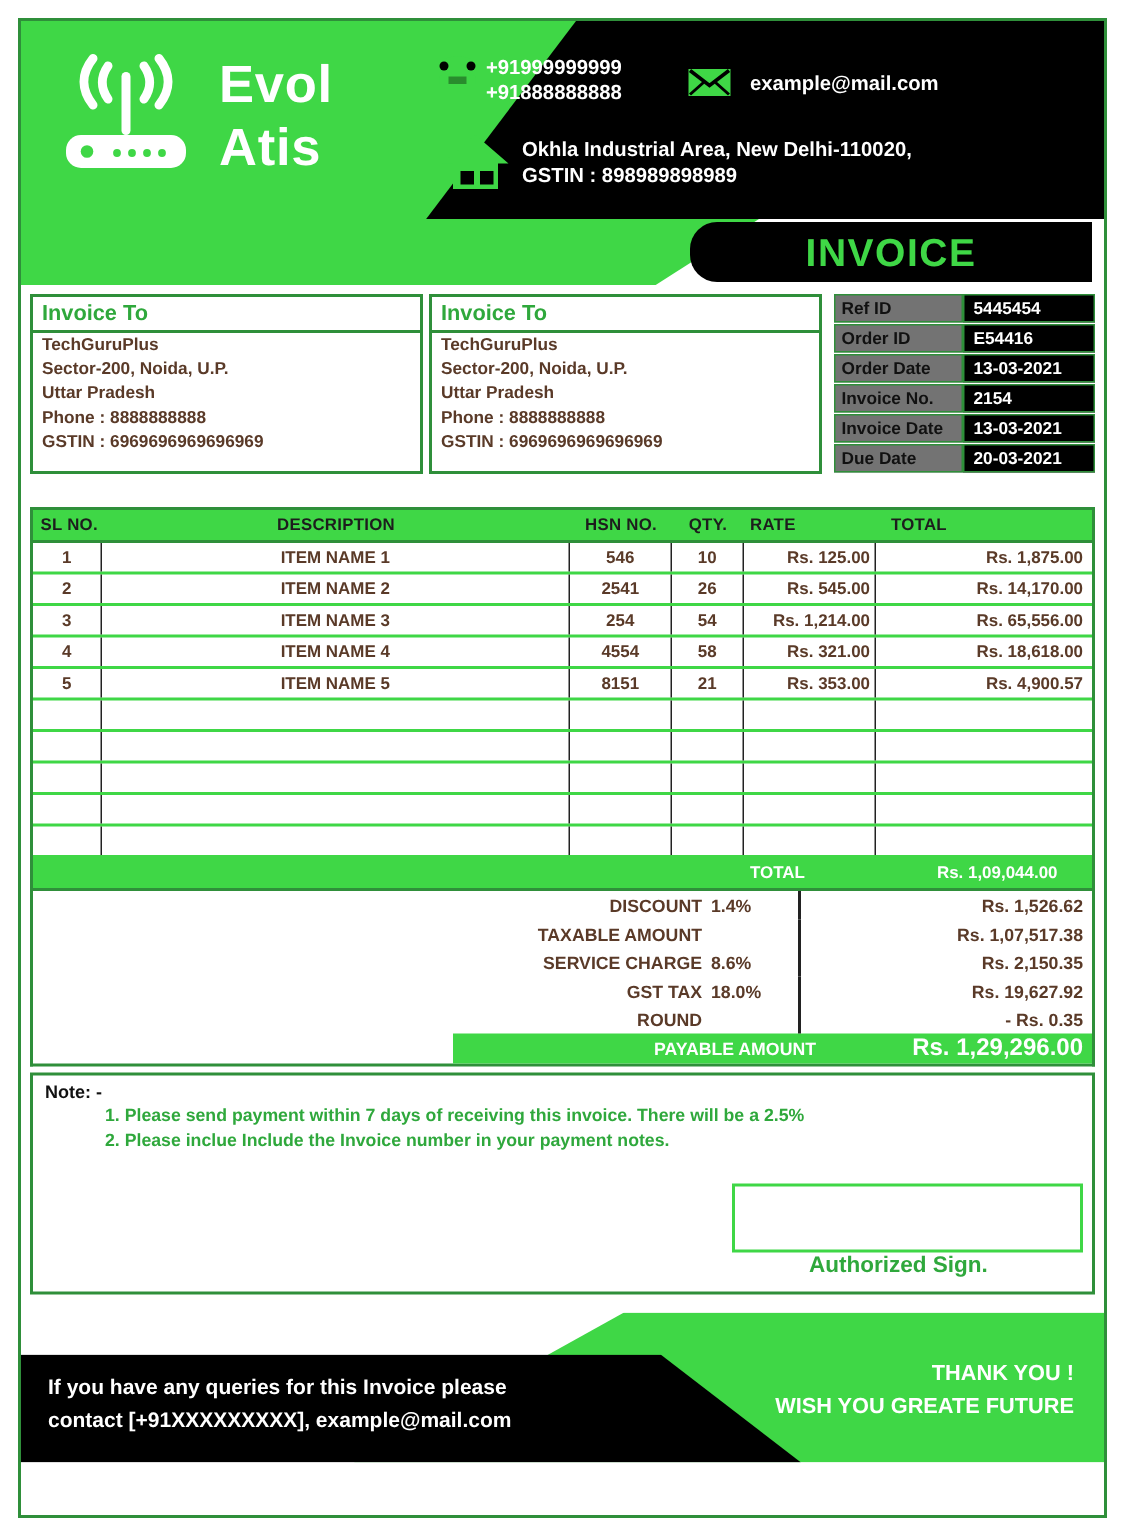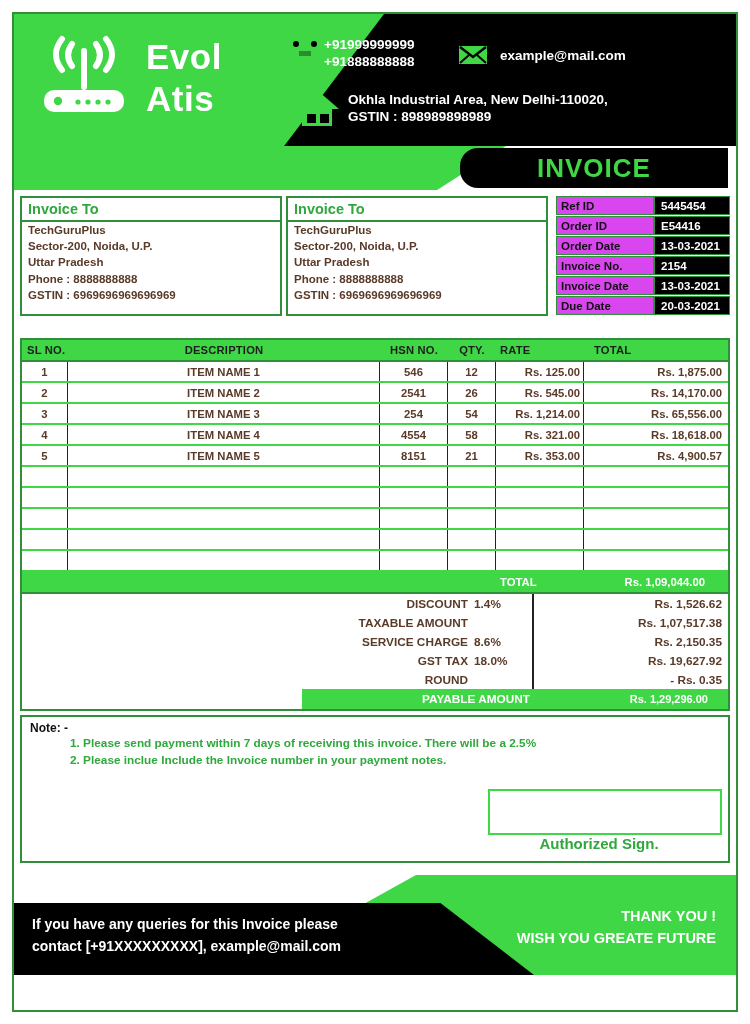--- a/index.html
+++ b/index.html
@@ -37,21 +37,21 @@
   
   .addr-meta{display:flex;margin:4px 6px 0 6px;}
   .addr-box{width:262px;box-sizing:border-box;border:2px solid #2f8f3a;
             padding:2px 0 4px 0;margin-right:4px;}
   .addr-head{color:#2fa83c;font-size:14.5px;font-weight:bold;padding:1px 6px 3px 6px;
              border-bottom:2px solid #2f8f3a;}
   .addr-line{color:#5a3a28;font-size:11.5px;font-weight:bold;line-height:16.2px;padding:0 6px;}
 
   .meta{flex:1;margin-left:4px;}
   .meta-row{display:flex;height:19px;margin-bottom:1px;}
-  .meta-k{width:98px;box-sizing:border-box;border:1.5px solid #2f8f3a;background:#d946ef;
+  .meta-k{width:86px;box-sizing:border-box;border:1.5px solid #2f8f3a;background:#737373;
           color:#111111;font-size:11.5px;font-weight:bold;
           display:flex;align-items:center;padding-left:4px;}
   .meta-v{flex:1;box-sizing:border-box;border:1.5px solid #2f8f3a;background:#000000;
           color:#ffffff;font-size:11.5px;font-weight:bold;
           display:flex;align-items:center;padding-left:6px;}
 
   
   .items{margin:22px 6px 0 6px;border:2px solid #2f8f3a;border-bottom:none;}
   .irow{display:flex;height:19px;border-bottom:2px solid #3fd746;}
   .irow.head{background:#3fd746;height:20px;border-bottom:2px solid #2f8f3a;}
@@ -78,22 +78,22 @@
   
   .sumwrap{margin:0 6px;border:2px solid #2f8f3a;border-top:none;}
   .srow{display:flex;height:19px;align-items:center;}
   .s-lbl{flex:1;text-align:right;color:#5a3a28;font-size:11.8px;font-weight:bold;padding-right:4px;}
   .s-pct{width:58px;color:#5a3a28;font-size:11.8px;font-weight:bold;padding-left:2px;}
   .s-sep{width:2px;align-self:stretch;background:#222;}
   .s-val{width:188px;text-align:right;padding-right:6px;color:#5a3a28;
          font-size:11.8px;font-weight:bold;}
   .prow{display:flex;height:20px;align-items:center;margin-left:280px;background:#3fd746;}
   .p-lbl{flex:1;text-align:right;color:#ffffff;font-size:11.8px;font-weight:bold;padding-right:18px;}
-  .p-val{width:160px;text-align:right;padding-right:20px;color:#ffffff;
-         font-size:11px;font-weight:bold;}
+  .p-val{width:160px;text-align:right;padding-right:6px;color:#ffffff;
+         font-size:16px;font-weight:bold;}
 
   
   .notes{position:relative;margin:4px 6px 0 6px;border:2px solid #2f8f3a;height:148px;
          box-sizing:border-box;padding:4px 8px;}
   .note-hd{color:#111111;font-size:12px;font-weight:bold;}
   .note-li{color:#2fa83c;font-size:11.8px;font-weight:bold;line-height:17px;
            margin-left:40px;max-width:500px;}
   .signbox{position:absolute;right:6px;top:72px;width:230px;height:42px;
            border:2px solid #3fd746;background:#ffffff;}
   .signlbl{position:absolute;right:14px;top:118px;width:230px;text-align:center;
@@ -249,21 +249,21 @@
         <div class="c c-hsn">HSN NO.</div>
         <div class="c c-qty">QTY.</div>
         <div class="c c-rate">RATE</div>
         <div class="c c-tot">TOTAL</div>
       </div>
 
       <div class="irow">
         <div class="c c-sl">1</div>
         <div class="c c-desc">ITEM NAME 1</div>
         <div class="c c-hsn">546</div>
-        <div class="c c-qty">12</div>
+        <div class="c c-qty">10</div>
         <div class="c c-rate">Rs. 125.00</div>
         <div class="c c-tot">Rs. 1,875.00</div>
       </div>
       <div class="irow">
         <div class="c c-sl">2</div>
         <div class="c c-desc">ITEM NAME 2</div>
         <div class="c c-hsn">2541</div>
         <div class="c c-qty">26</div>
         <div class="c c-rate">Rs. 545.00</div>
         <div class="c c-tot">Rs. 14,170.00</div>

